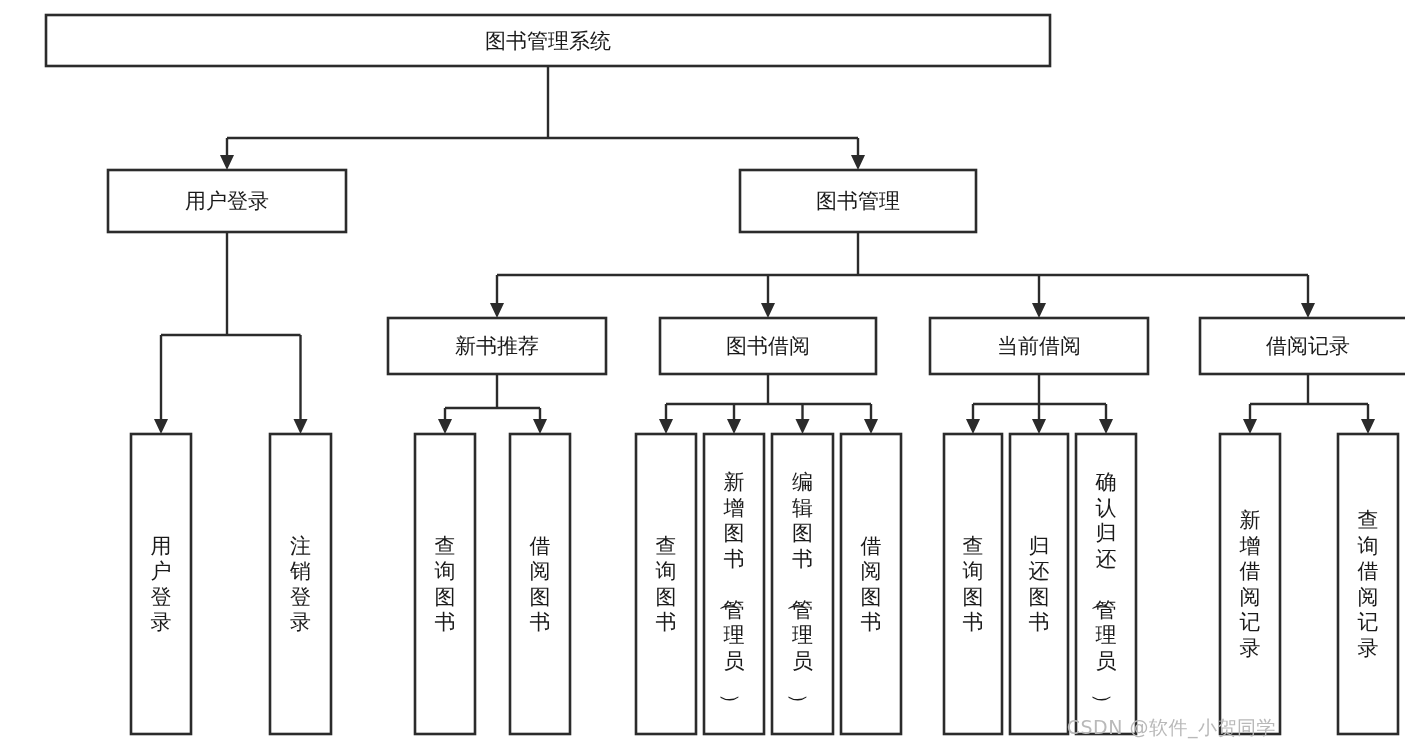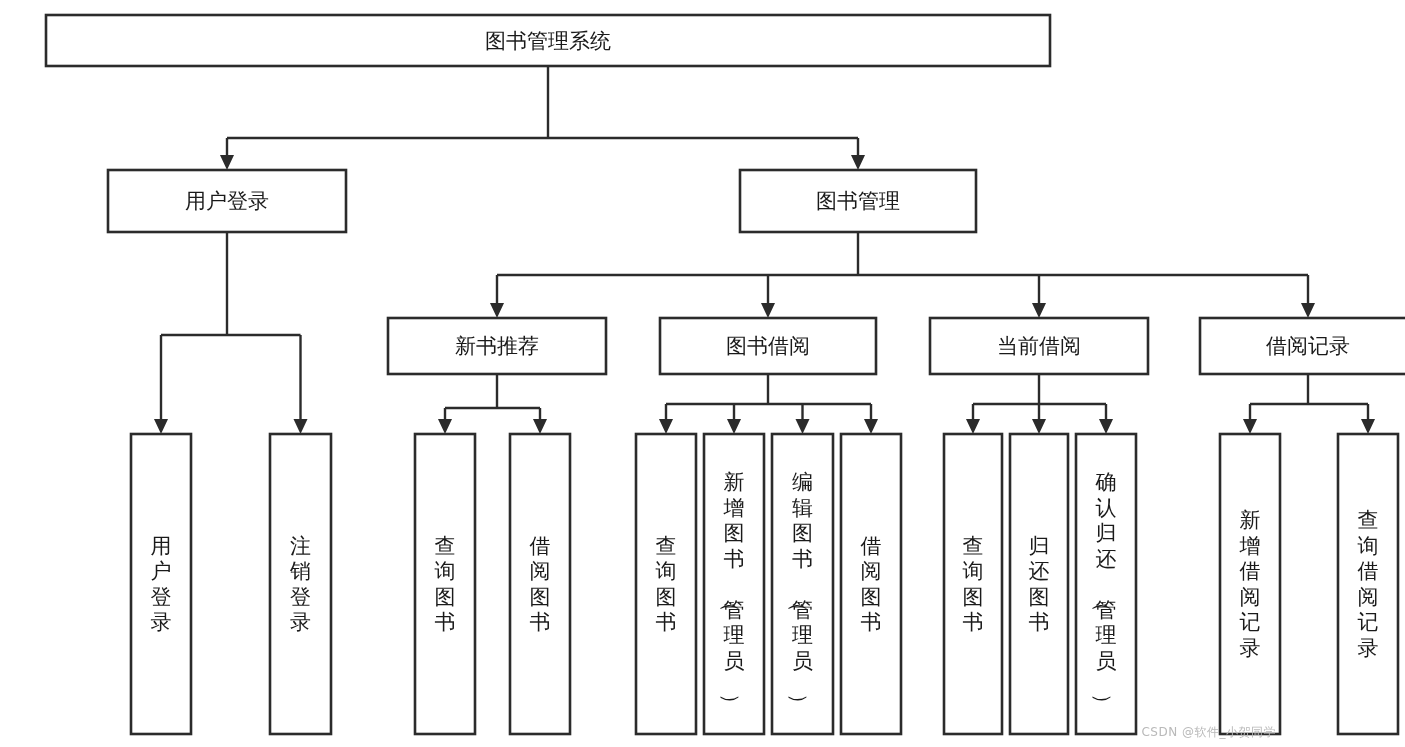--- a/index.html
+++ b/index.html
@@ -54,21 +54,21 @@
     font-family: "DejaVu Sans", "Liberation Sans", sans-serif;
     fill: #1a1a1a;
     font-size: 21px;
     text-anchor: middle;
   }
   .watermark {
     position: absolute;
     right: 10px;
     bottom: 6px;
     font-family: "DejaVu Sans", "Liberation Sans", sans-serif;
-    font-size: 12px;
+    font-size: 19px;
     color: #b9b9b9;
     letter-spacing: 0.5px;
     white-space: nowrap;
     pointer-events: none;
   }
 </style>
 </head>
 <body>
 
 <div id="diagram-root">

